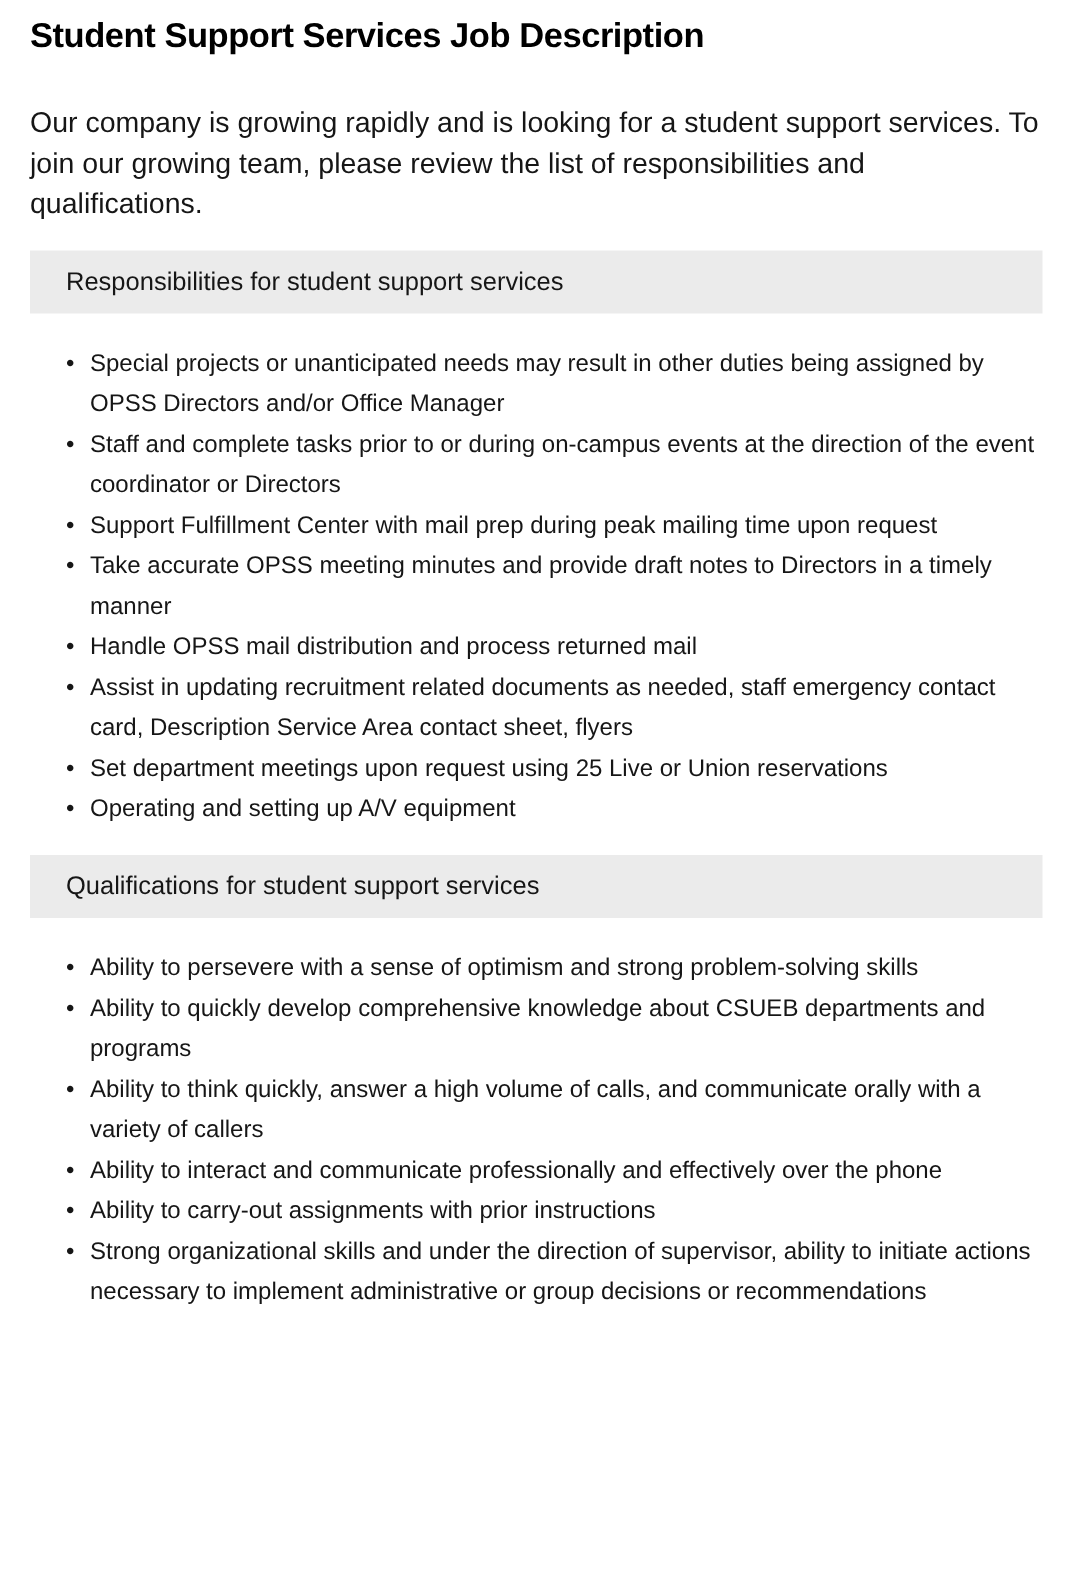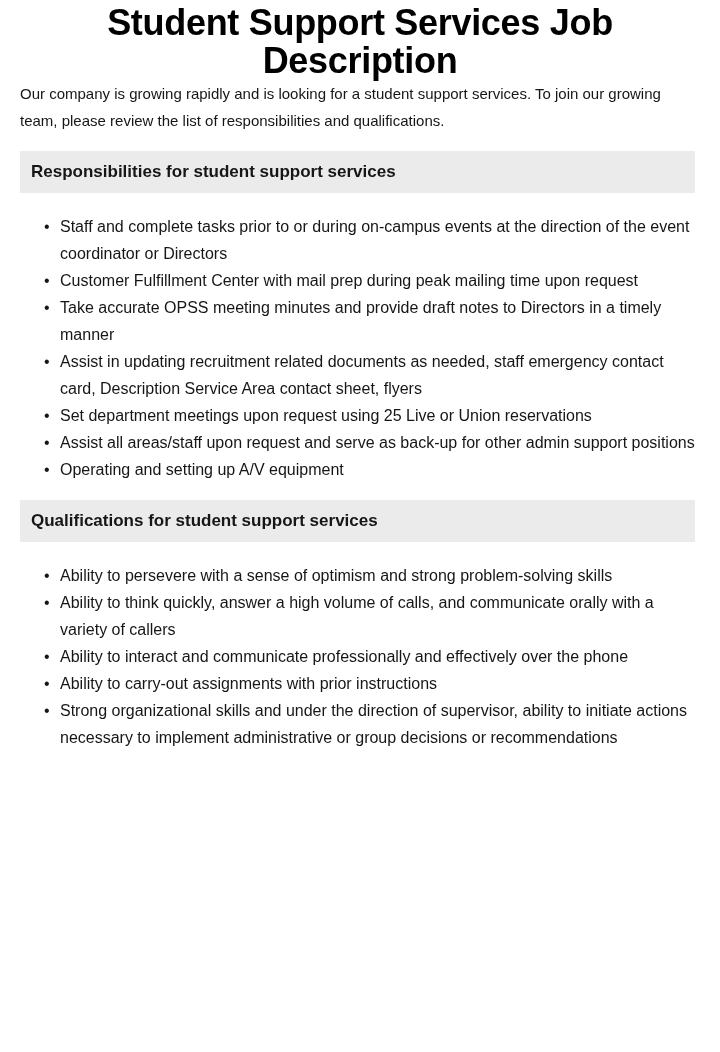--- a/index.html
+++ b/index.html
@@ -9,42 +9,42 @@
   }
   body {
     width: 720px;
     min-height: 1052px;
     font-family: "Liberation Sans", sans-serif;
     color: var(--text, #161616);
     -webkit-font-smoothing: antialiased;
   }
   .page-title {
     margin: 4px 20px 0 20px;
-    font-size: 36px;
+    font-size: 23px;
     line-height: 38px;
     font-weight: 700;
     letter-spacing: -0.3px;
-    text-align: center;
+    text-align: left;
     color: var(--title, #000000);
   }
   .intro {
-    margin: 0 25px 0 20px;
-    font-size: 15px;
+    margin: 27px 25px 0 20px;
+    font-size: 19px;
     line-height: 27px;
   }
   .section-header {
     margin: 17px 25px 0 20px;
     height: 42px;
     background: var(--section_header_bg, #ebebeb);
     display: flex;
     align-items: center;
-    padding-left: 11px;
+    padding-left: 24px;
     box-sizing: border-box;
     font-size: 17px;
-    font-weight: 700;
+    font-weight: 400;
   }
   ul.bullet-list {
     margin: 20px 25px 0 43px;
     padding: 0;
     list-style: none;
   }
   ul.bullet-list li {
     position: relative;
     padding-left: 17px;
     max-width: 635px;
@@ -65,32 +65,34 @@
 
 <h1 class="page-title">Student Support Services Job Description</h1>
 
 <p class="intro">Our company is growing rapidly and is looking for a student support services. To join our growing team, please review the list of responsibilities and qualifications.</p>
 
 <div class="section-header">
   <span>Responsibilities for student support services</span>
 </div>
 
 <ul class="bullet-list">
+  <li>Special projects or unanticipated needs may result in other duties being assigned by OPSS Directors and/or Office Manager</li>
   <li>Staff and complete tasks prior to or during on-campus events at the direction of the event coordinator or Directors</li>
-  <li>Customer Fulfillment Center with mail prep during peak mailing time upon request</li>
+  <li>Support Fulfillment Center with mail prep during peak mailing time upon request</li>
   <li>Take accurate OPSS meeting minutes and provide draft notes to Directors in a timely manner</li>
+  <li>Handle OPSS mail distribution and process returned mail</li>
   <li>Assist in updating recruitment related documents as needed, staff emergency contact card, Description Service Area contact sheet, flyers</li>
   <li>Set department meetings upon request using 25 Live or Union reservations</li>
-  <li>Assist all areas/staff upon request and serve as back-up for other admin support positions</li>
   <li>Operating and setting up A/V equipment</li>
 </ul>
 
 <div class="section-header">
   <span>Qualifications for student support services</span>
 </div>
 
 <ul class="bullet-list">
   <li>Ability to persevere with a sense of optimism and strong problem-solving skills</li>
+  <li>Ability to quickly develop comprehensive knowledge about CSUEB departments and programs</li>
   <li>Ability to think quickly, answer a high volume of calls, and communicate orally with a variety of callers</li>
   <li>Ability to interact and communicate professionally and effectively over the phone</li>
   <li>Ability to carry-out assignments with prior instructions</li>
   <li>Strong organizational skills and under the direction of supervisor, ability to initiate actions necessary to implement administrative or group decisions or recommendations</li>
 </ul>
 
 </body></html>

